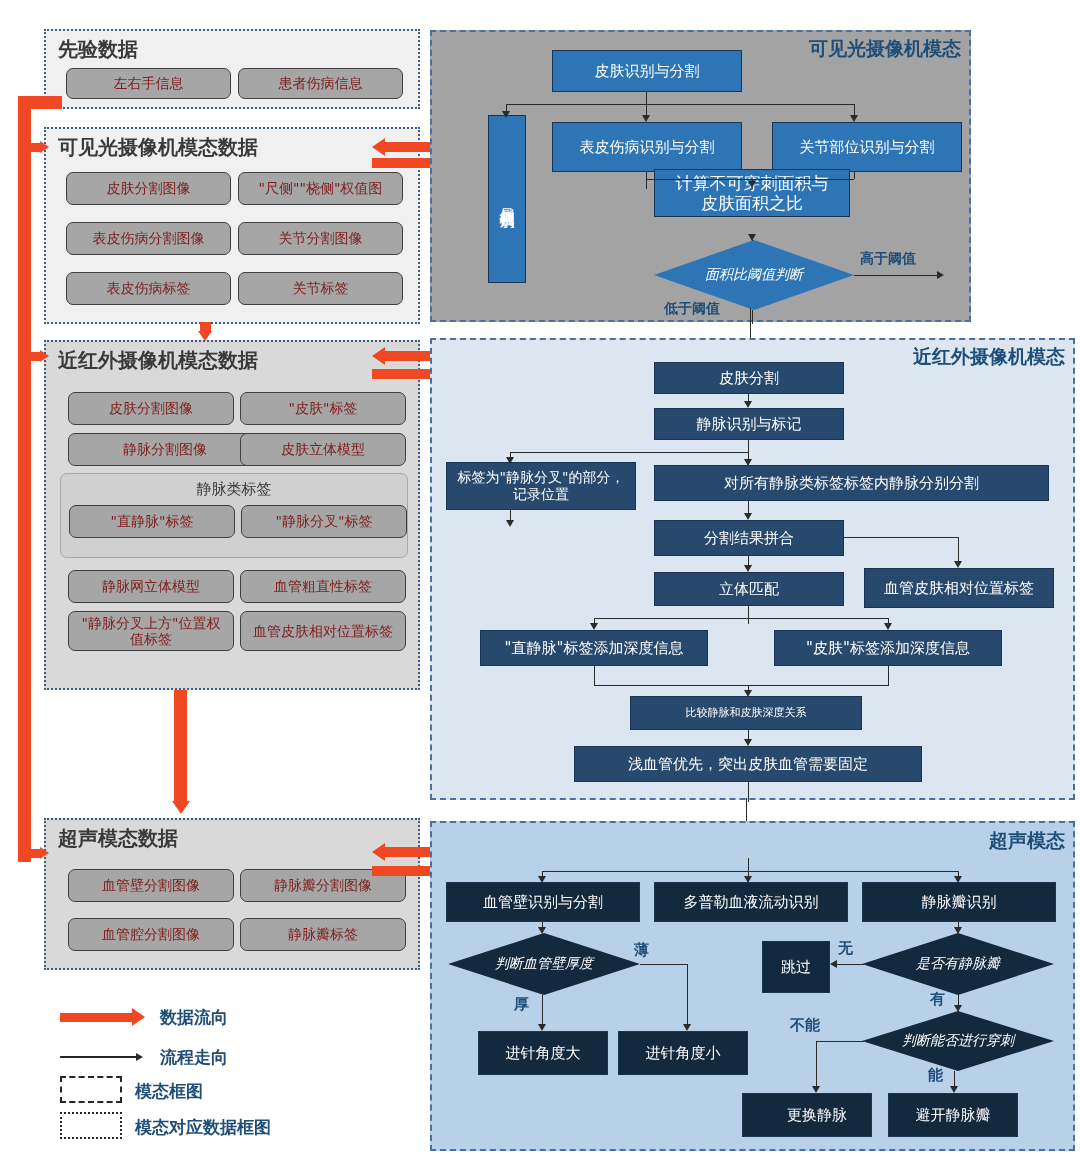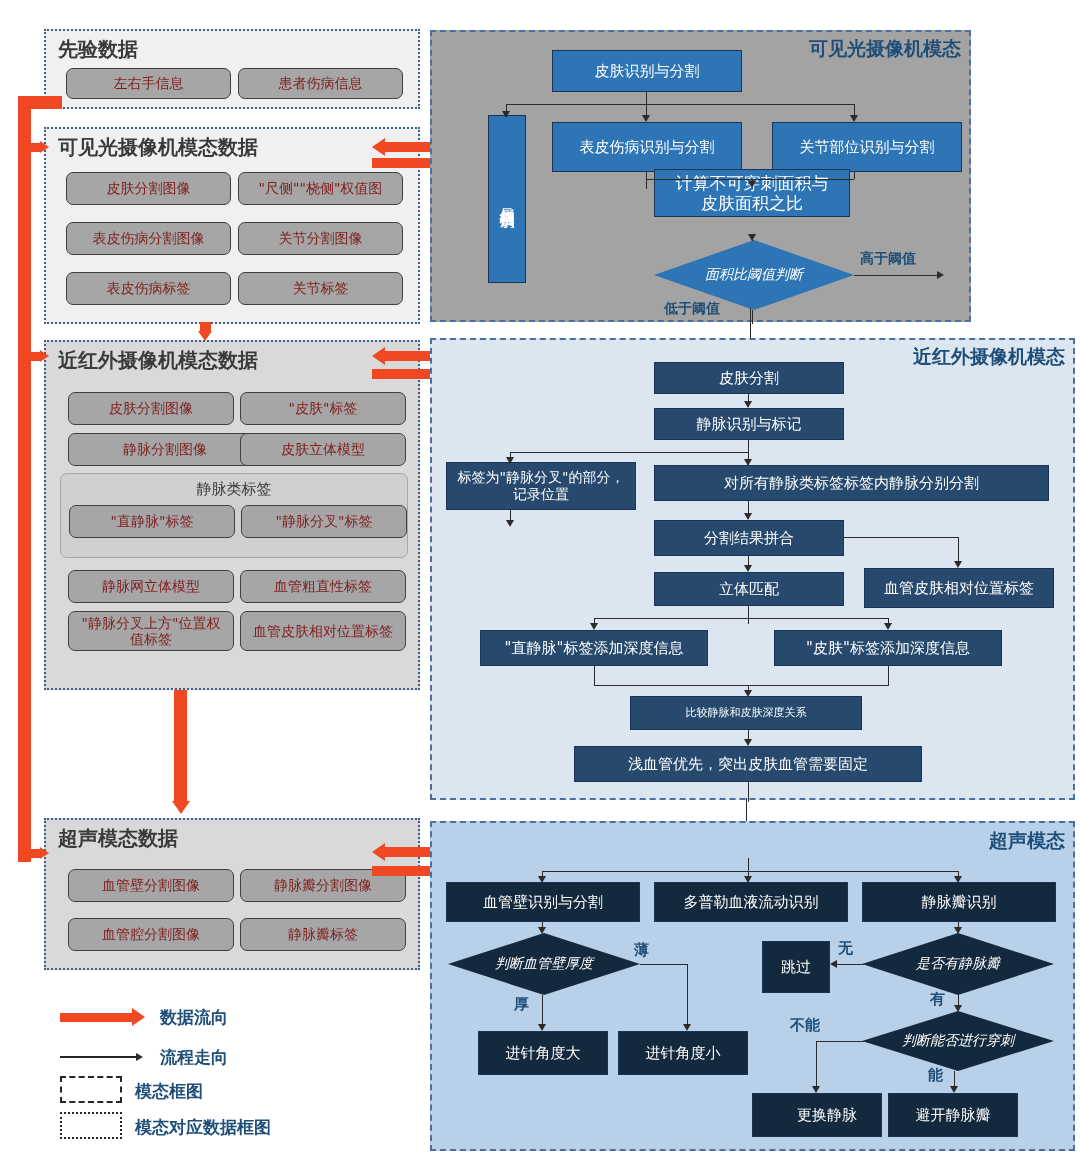--- a/index.html
+++ b/index.html
@@ -369,21 +369,21 @@
     <div class="node us" style="left:330px; top:118px; width:68px; height:52px; font-size:15px;">跳过</div>
 
     <div class="diamond us" style="left:430px; top:110px; width:192px; height:62px; font-size:14px;">是否有静脉瓣</div>
 
     <div class="node us" style="left:46px; top:208px; width:130px; height:44px; font-size:15px;">进针角度大</div>
 
     <div class="node us" style="left:186px; top:208px; width:130px; height:44px; font-size:15px;">进针角度小</div>
 
     <div class="diamond us" style="left:430px; top:188px; width:192px; height:60px; font-size:14px;">判断能否进行穿刺</div>
 
-    <div class="node us" style="left:320px; top:270px; width:130px; height:44px; font-size:15px;padding-left:20px;">更换静脉</div>
+    <div class="node us" style="left:310px; top:270px; width:130px; height:44px; font-size:15px;padding-left:20px;">更换静脉</div>
 
     <div class="node us" style="left:456px; top:270px; width:130px; height:44px; font-size:15px;">避开静脉瓣</div>
 
     <div class="ln v" style="left:316px; top:35px; height:25px;"></div>
     <div class="ln h" style="left:110px; top:48px; width:417px;"></div>
     <div class="ln v" style="left:110px; top:48px; height:6px;"></div>
     <div class="arrowhead down" style="left:106px; top:53px;"></div>
     <div class="arrowhead down" style="left:312px; top:53px;"></div>
     <div class="ln v" style="left:526px; top:48px; height:6px;"></div>
     <div class="arrowhead down" style="left:522px; top:53px;"></div>

